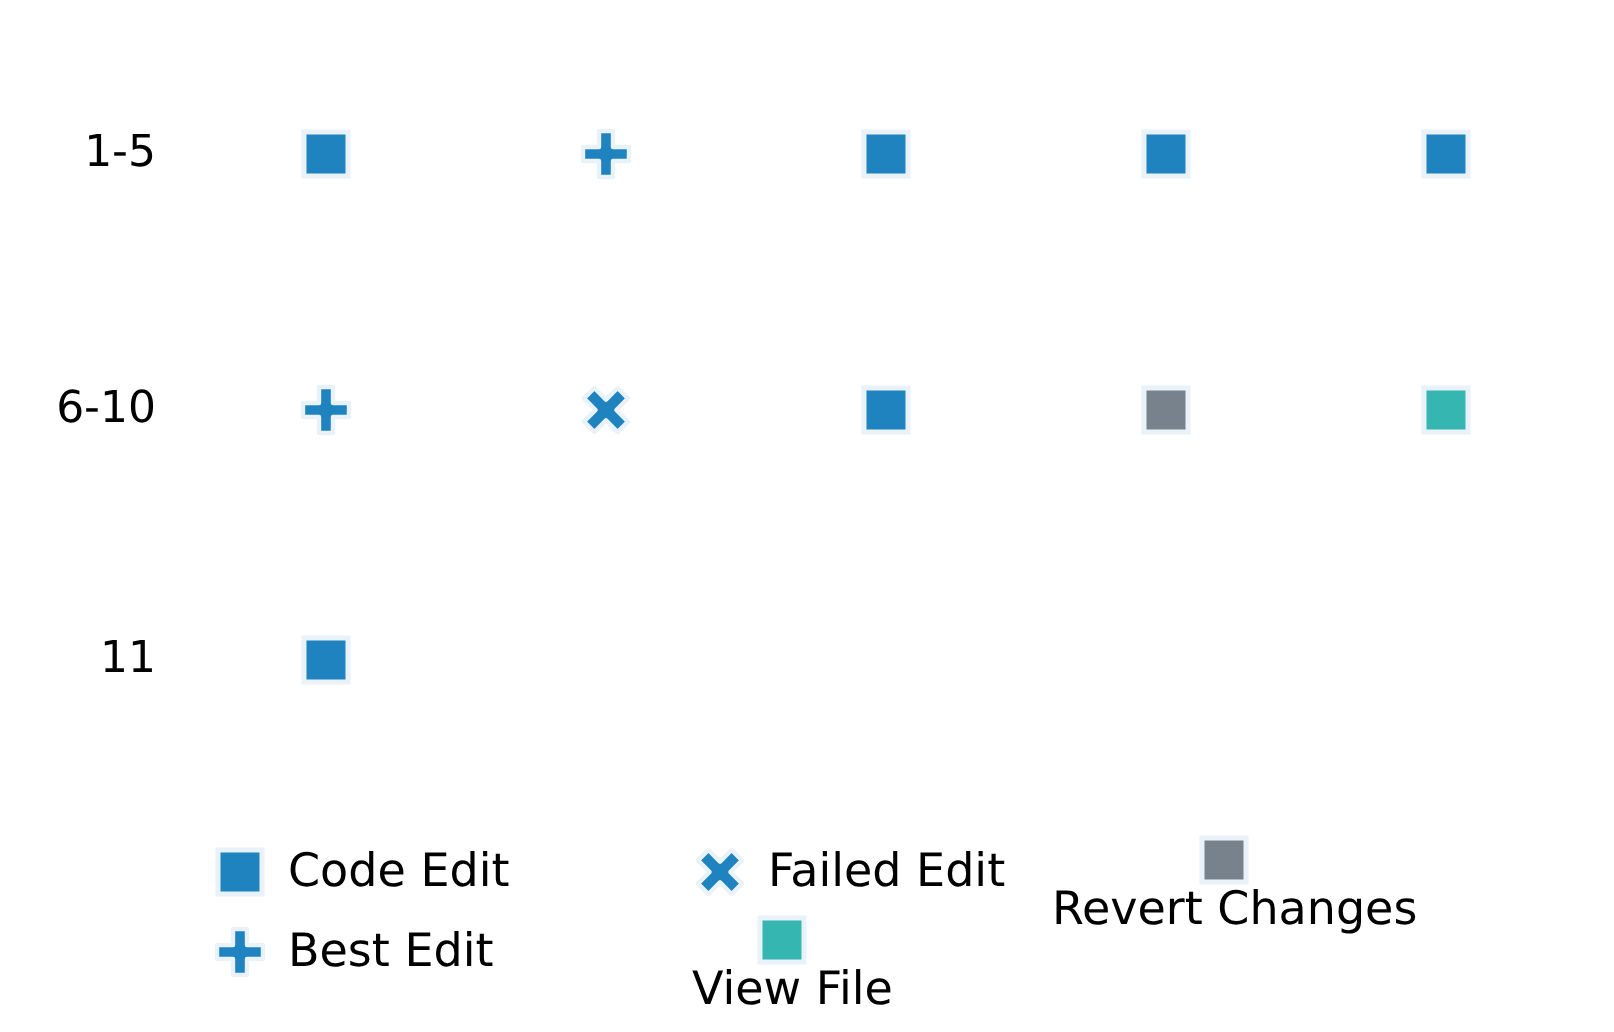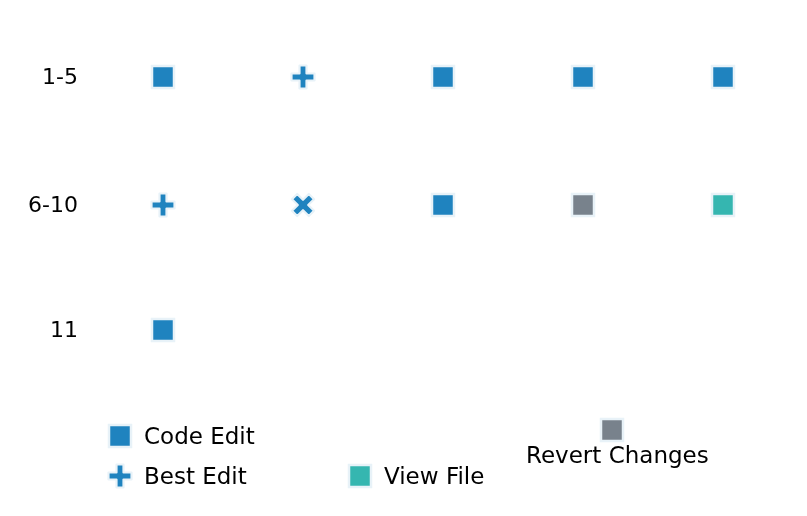--- a/index.html
+++ b/index.html
@@ -139,39 +139,47 @@
 <div id="legend">
     <div class="legend-row">
       <div class="legend-entry" style="left: 0px;">
         <span class="legend-swatch">
           <svg viewBox="0 0 28 28">
             <rect x="3" y="3" width="22" height="22" fill="#1f83bf" stroke="#e8f2f8" stroke-width="2.5"></rect>
           </svg>
         </span>
         <span class="legend-label">Code Edit</span>
       </div>
+      <div class="legend-entry" style="left: 240px;">
+        <span class="legend-swatch">
+          <svg viewBox="0 0 28 28">
+            <path d="M8.2 3 L14 8.8 L19.8 3 L25 8.2 L19.2 14 L25 19.8 L19.8 25 L14 19.2 L8.2 25 L3 19.8 L8.8 14 L3 8.2 Z" fill="#1f83bf" stroke="#e8f2f8" stroke-width="2.2" stroke-linejoin="round"></path>
+          </svg>
+        </span>
+        <span class="legend-label">Failed Edit</span>
+      </div>
       <div class="legend-entry" style="left: 420px; flex-direction: column;">
         <span class="legend-swatch">
           <svg viewBox="0 0 28 28">
             <rect x="3" y="3" width="22" height="22" fill="#78828c" stroke="#e8f2f8" stroke-width="2.5"></rect>
           </svg>
         </span>
         <span class="legend-label">Revert Changes</span>
       </div>
     </div>
     <div class="legend-row">
       <div class="legend-entry" style="left: 0px; text-align: right;">
         <span class="legend-swatch">
           <svg viewBox="0 0 28 28">
             <path d="M10.5 2.5 H17.5 V10.5 H25.5 V17.5 H17.5 V25.5 H10.5 V17.5 H2.5 V10.5 H10.5 Z" fill="#1f83bf" stroke="#e8f2f8" stroke-width="2.2" stroke-linejoin="round"></path>
           </svg>
         </span>
         <span class="legend-label">Best Edit</span>
       </div>
-      <div class="legend-entry" style="left: 240px;">
+      <div class="legend-entry" style="left: 240px; flex-direction: column;">
         <span class="legend-swatch">
           <svg viewBox="0 0 28 28">
             <rect x="3" y="3" width="22" height="22" fill="#35b6b0" stroke="#e8f2f8" stroke-width="2.5"></rect>
           </svg>
         </span>
         <span class="legend-label">View File</span>
       </div>
     </div>
   </div>
 

